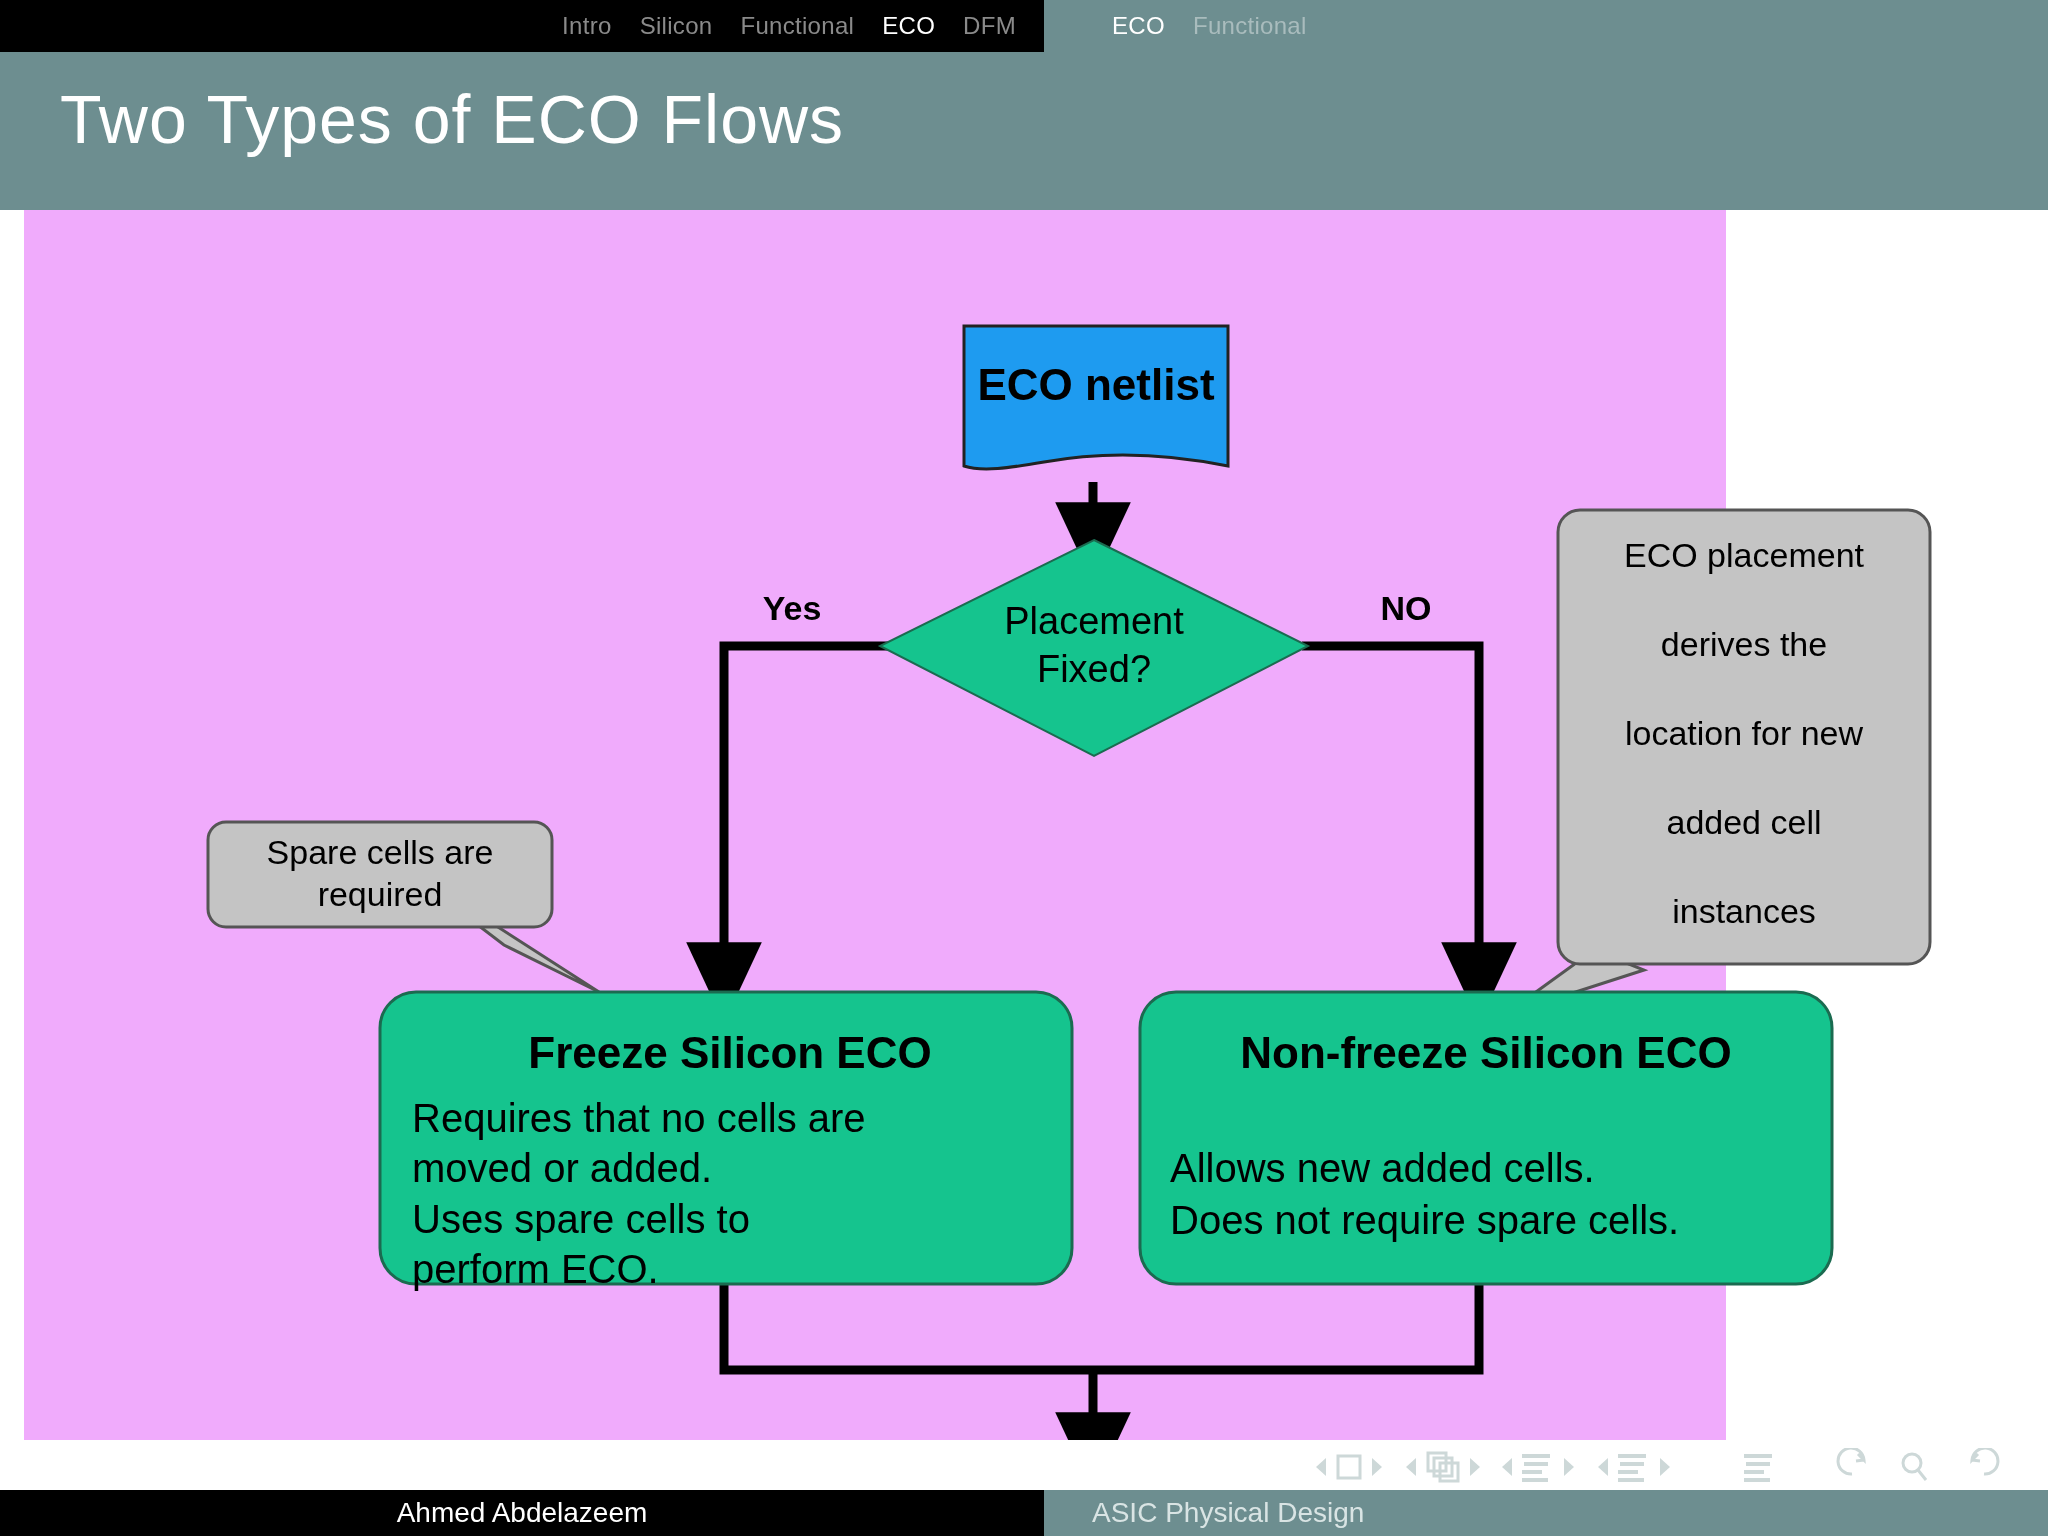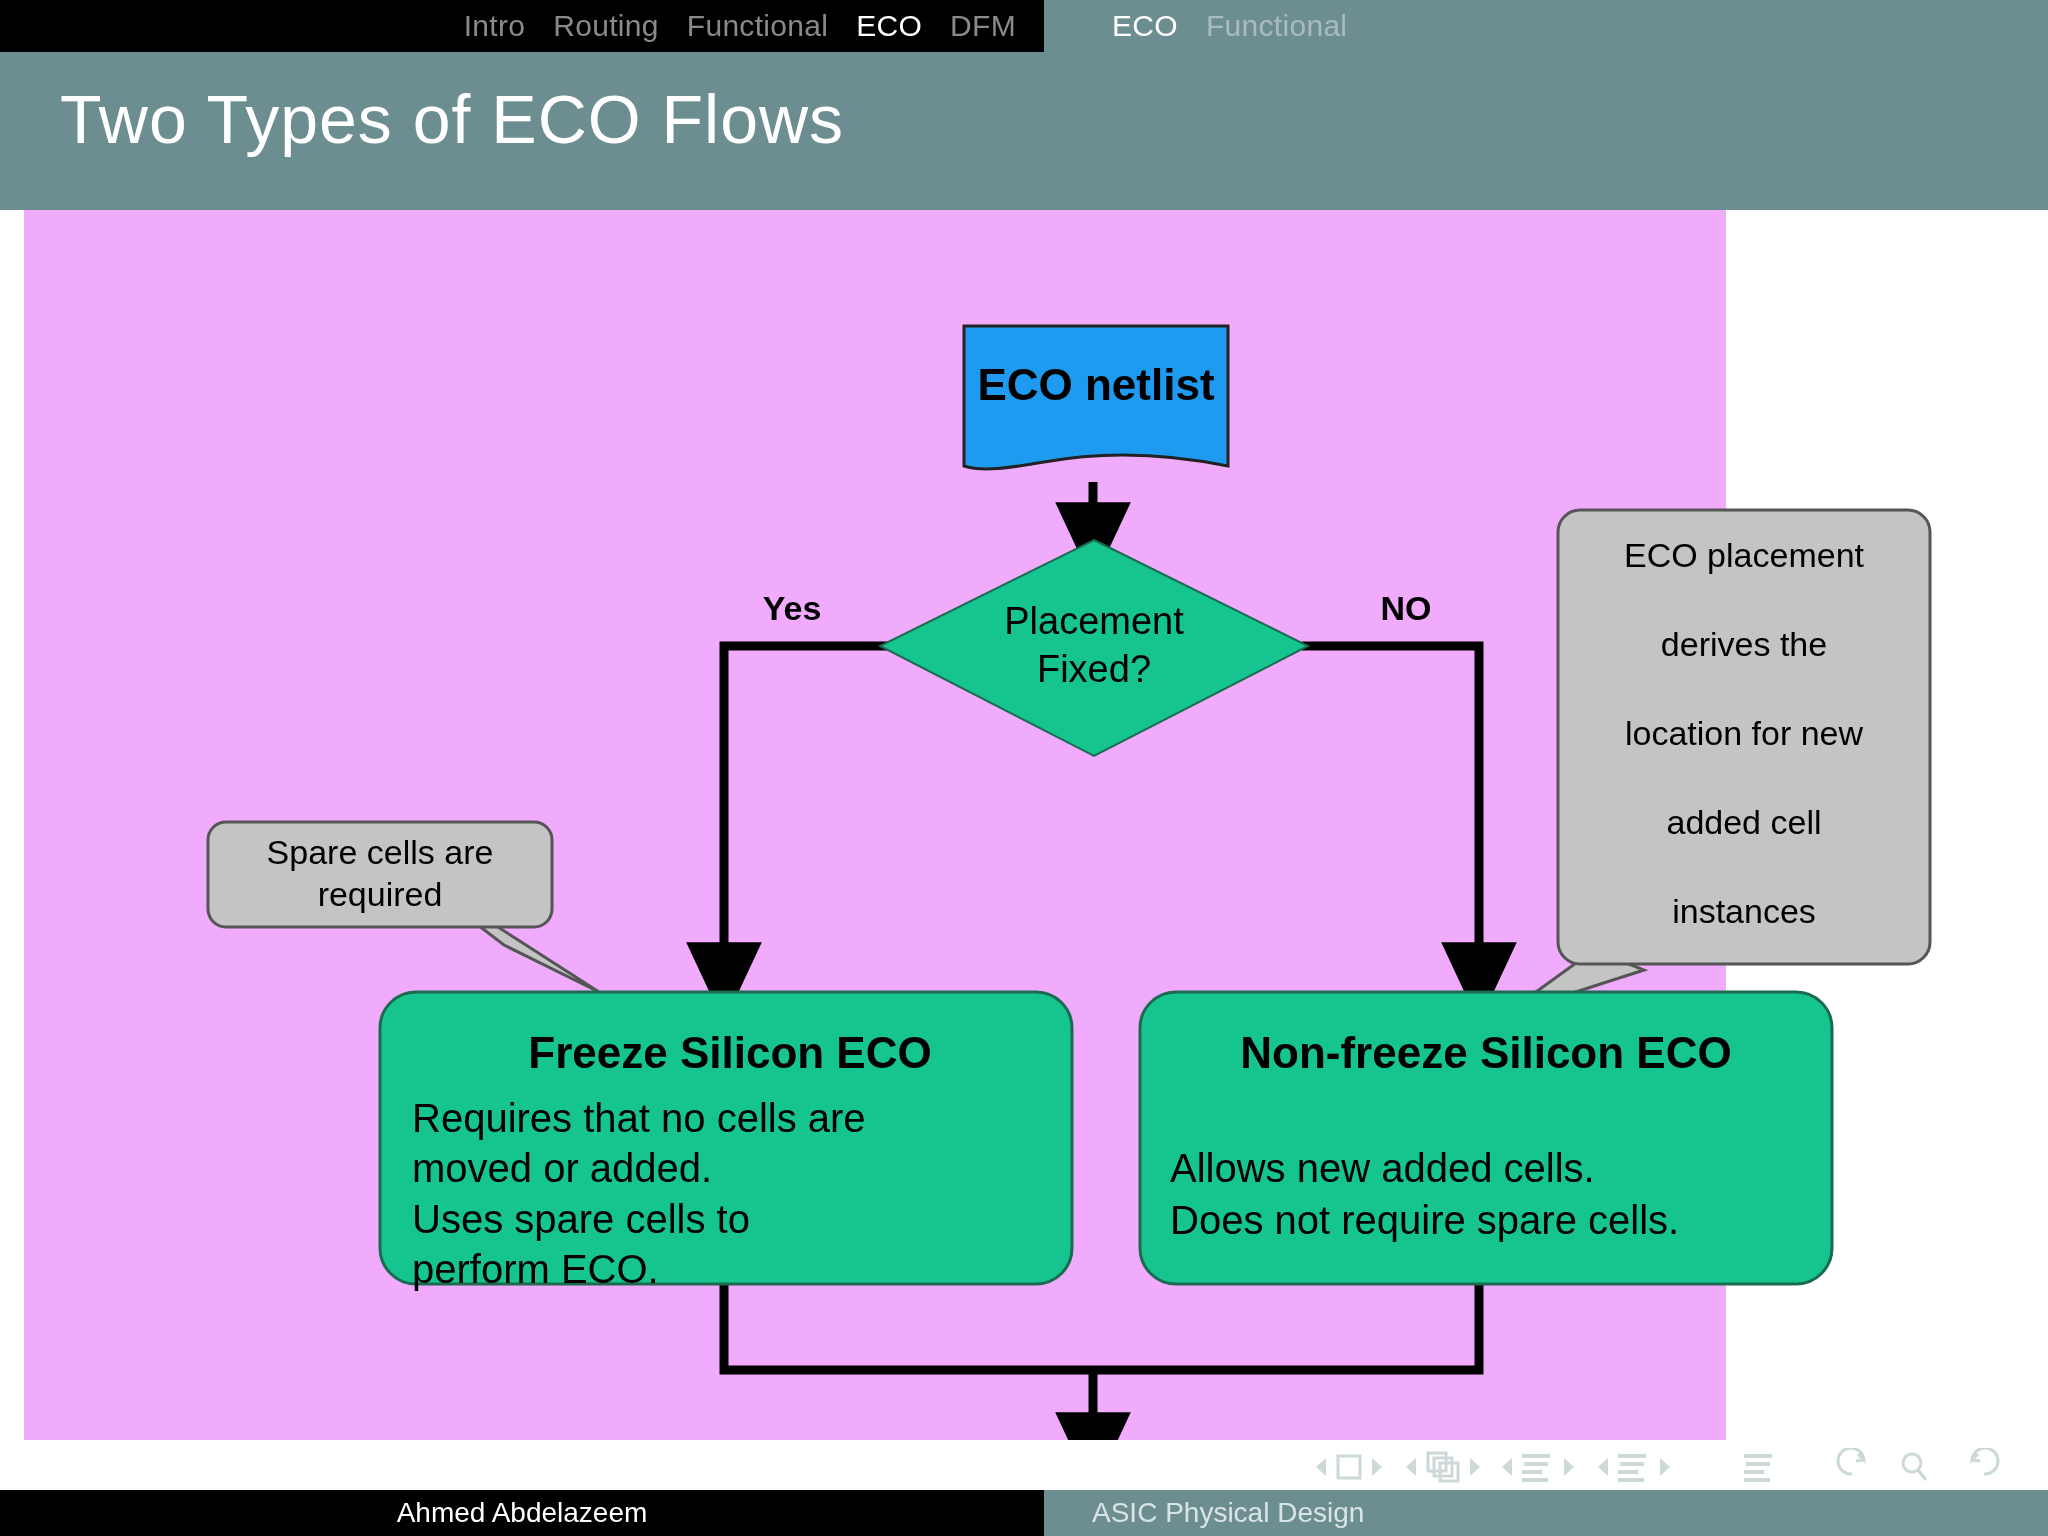--- a/index.html
+++ b/index.html
@@ -35,21 +35,21 @@
   }
   .nav-right {
     flex: 1;
     height: 52px;
     display: flex;
     align-items: center;
     padding-left: 54px;
   }
   .nav-item {
     font-family: "Liberation Sans", sans-serif;
-    font-size: 30px;
+    font-size: 24px;
     letter-spacing: 0.3px;
     color: #8a8a8a;
     padding: 0 14px;
     line-height: 52px;
     white-space: nowrap;
   }
   .nav-right .nav-item { color: #a9bcbd; }
   .nav-item.active { color: #ffffff; }
   .nav-left .nav-item.active { color: #ffffff; }
 
@@ -119,21 +119,21 @@
   .foot-right .foot-text { color: #d9e4e4; }
 </style>
 </head>
 <body>
 
 <div class="slide">
 
   <div class="navbar">
     <div class="nav-left">
       <span class="nav-item">Intro</span>
-      <span class="nav-item">Routing</span>
+      <span class="nav-item">Silicon</span>
       <span class="nav-item">Functional</span>
       <span class="nav-item active">ECO</span>
       <span class="nav-item">DFM</span>
     </div>
     <div class="nav-right">
       <span class="nav-item active">ECO</span>
       <span class="nav-item">Functional</span>
     </div>
   </div>
 

